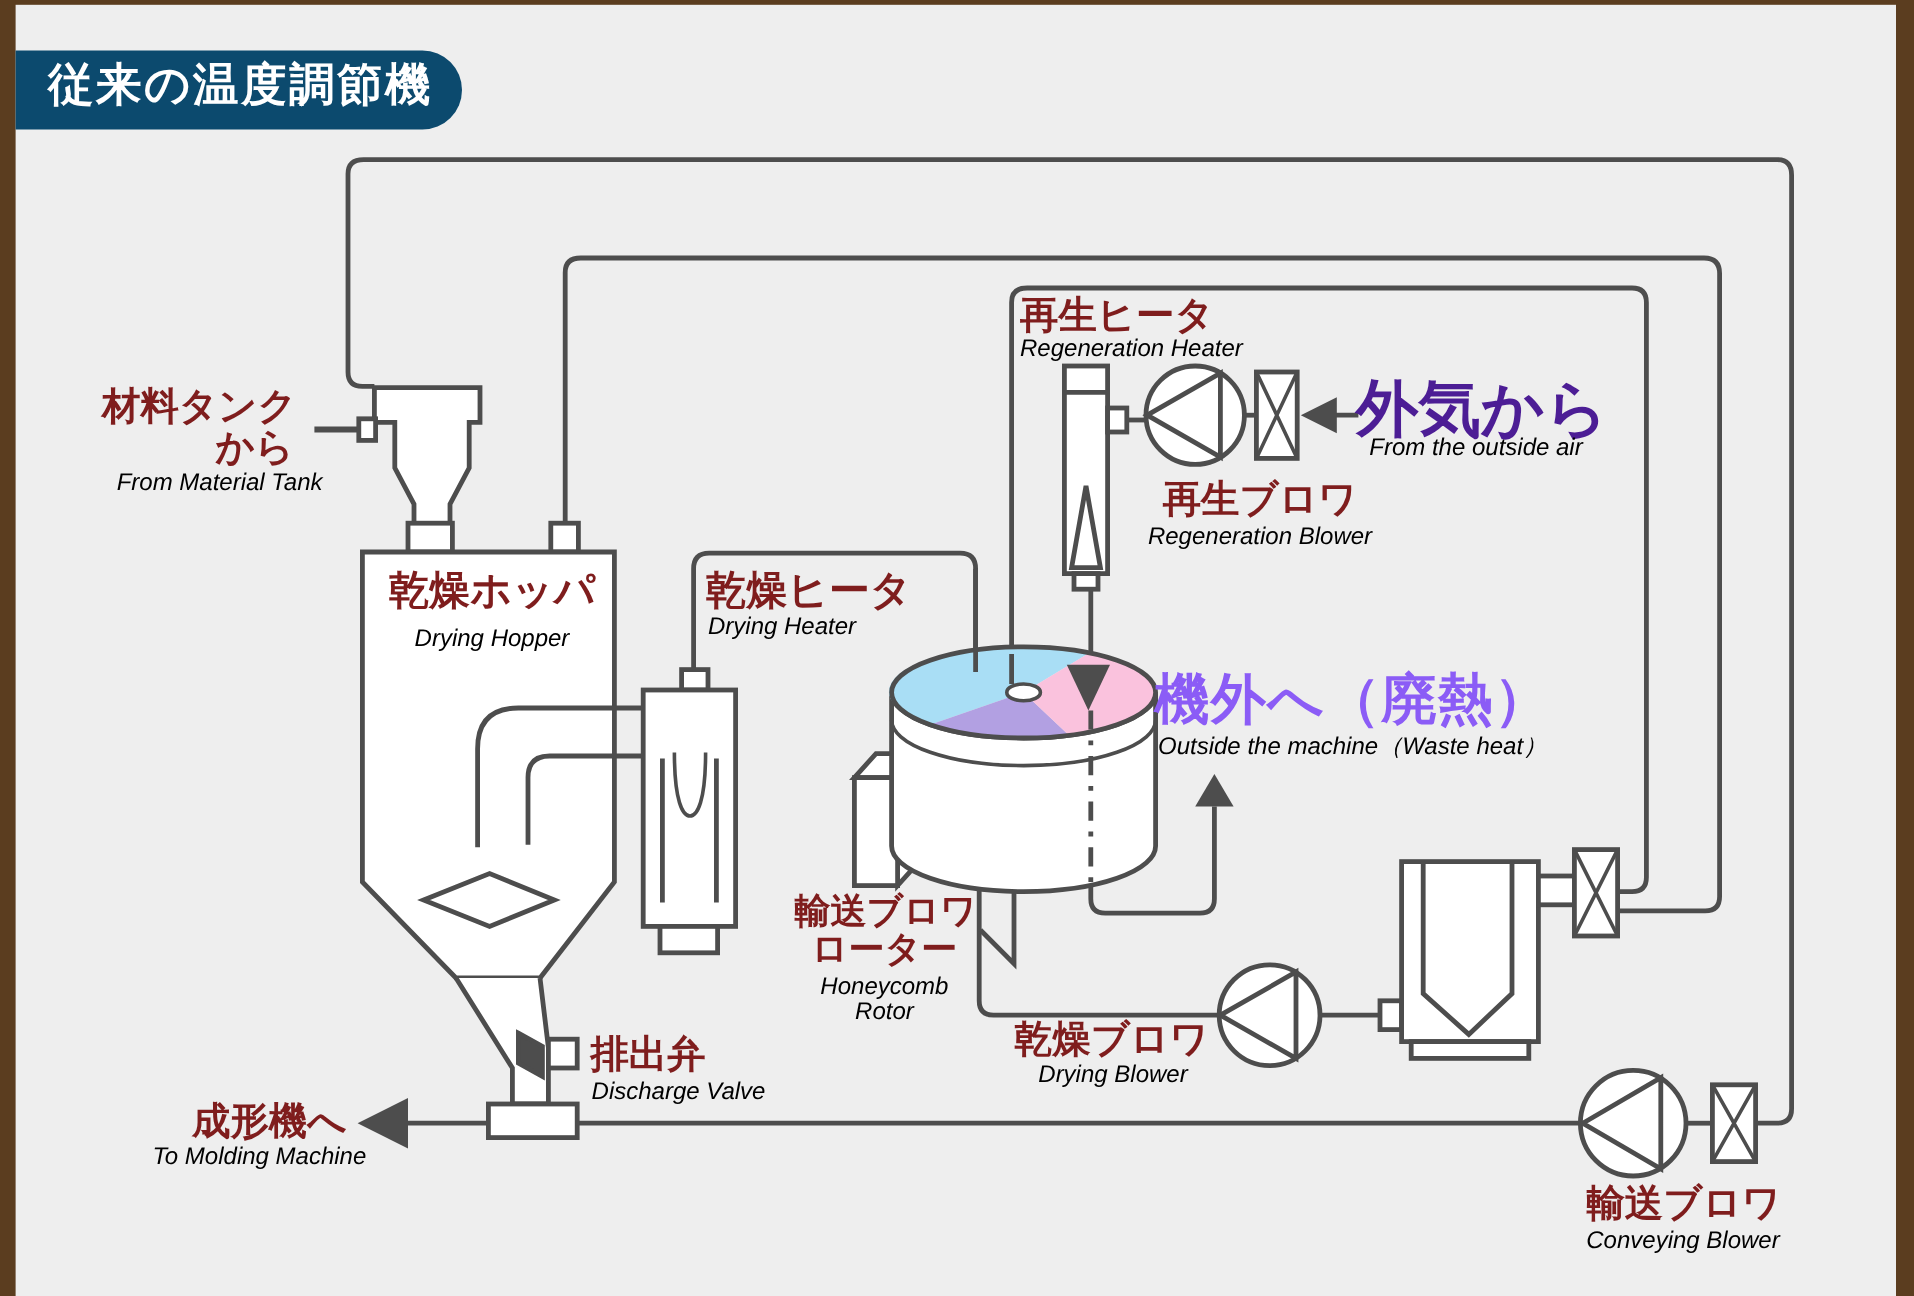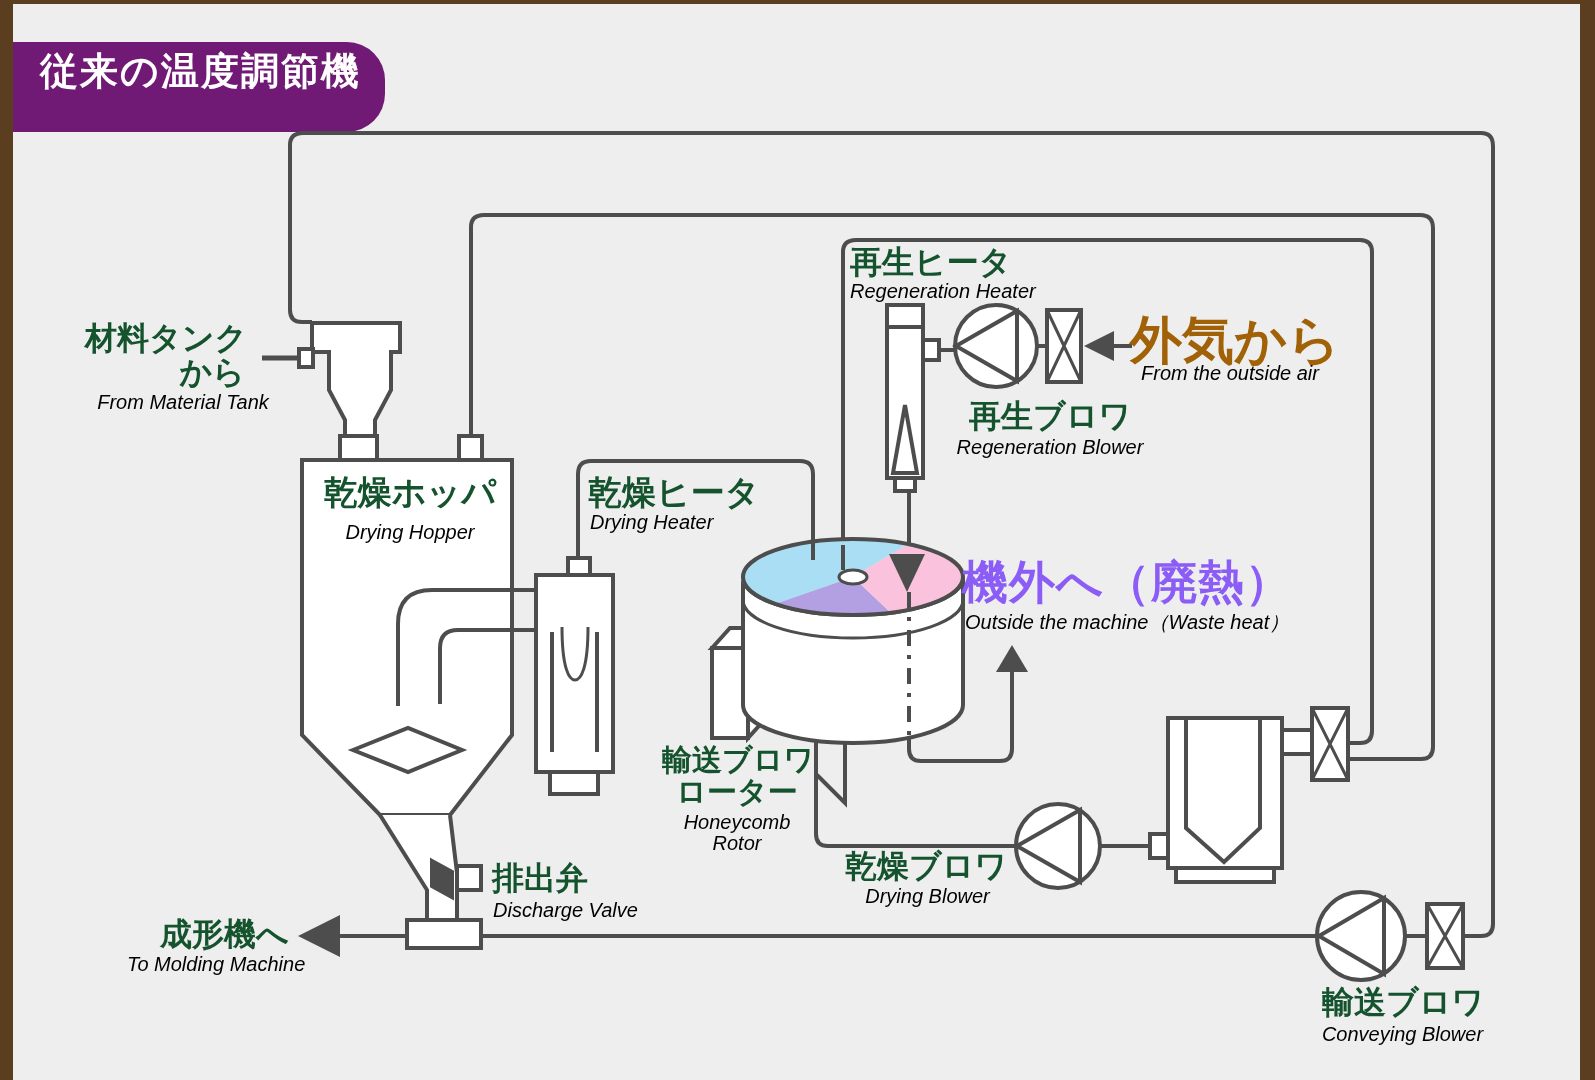--- a/index.html
+++ b/index.html
@@ -1,29 +1,29 @@
 <!DOCTYPE html>
 <html><head>
 <meta charset="utf-8">
 <style>
   html,body{margin:0;padding:0;background:#eeeeee;}
   .stage{position:relative;width:1595px;height:1080px;background:#eeeeee;overflow:hidden;
          font-family:"Liberation Sans","DejaVu Sans",sans-serif;}
   .frame-left{position:absolute;left:0;top:0;width:13px;height:1080px;background:#5b3d1f;}
   .frame-top{position:absolute;left:0;top:0;width:1595px;height:4px;background:#5b3d1f;}
   .frame-right{position:absolute;right:0;top:0;width:15px;height:1080px;background:#5b3d1f;}
-  .banner{position:absolute;left:13px;top:42px;width:372px;height:90px;background:#701a75;
+  .banner{position:absolute;left:13px;top:42px;width:372px;height:66px;background:#0c4a6e;
           border-radius:0 38px 38px 0;padding-left:27px;box-sizing:border-box;}
   .banner .t{color:#ffffff;font-size:38px;font-weight:bold;line-height:1.15;margin-top:8px;letter-spacing:2px;}
   .banner .s{color:#29abe2;font-size:20px;font-style:italic;margin-top:-2px;}
   svg{position:absolute;left:0;top:0;}
   .lbl{position:absolute;white-space:nowrap;}
-  .jp{color:#14532d;font-weight:bold;font-size:32px;line-height:1.06;}
+  .jp{color:#7f1d1d;font-weight:bold;font-size:32px;line-height:1.06;}
   .en{color:#000000;font-style:italic;font-size:20px;line-height:1.05;}
-  .big-blue{color:#a16207;font-weight:bold;font-size:52px;}
+  .big-blue{color:#4c1d95;font-weight:bold;font-size:52px;}
   .big-red{color:#8b5cf6;font-weight:bold;font-size:46px;letter-spacing:1px;}
   .ctr{text-align:center;} .rgt{text-align:right;}
 </style>
 </head>
 <body>
 
 <div class="stage">
 
   <div class="frame-top"></div>
   <div class="frame-left"></div>

